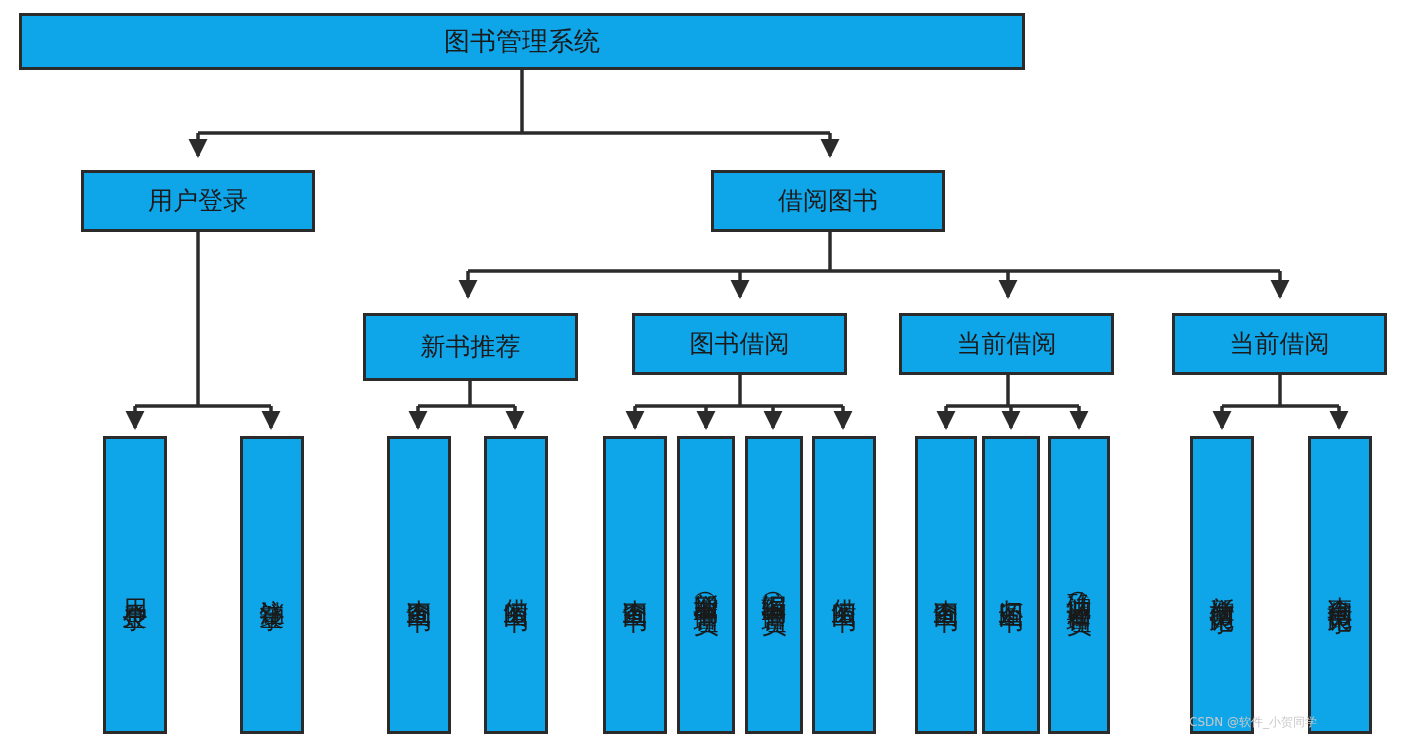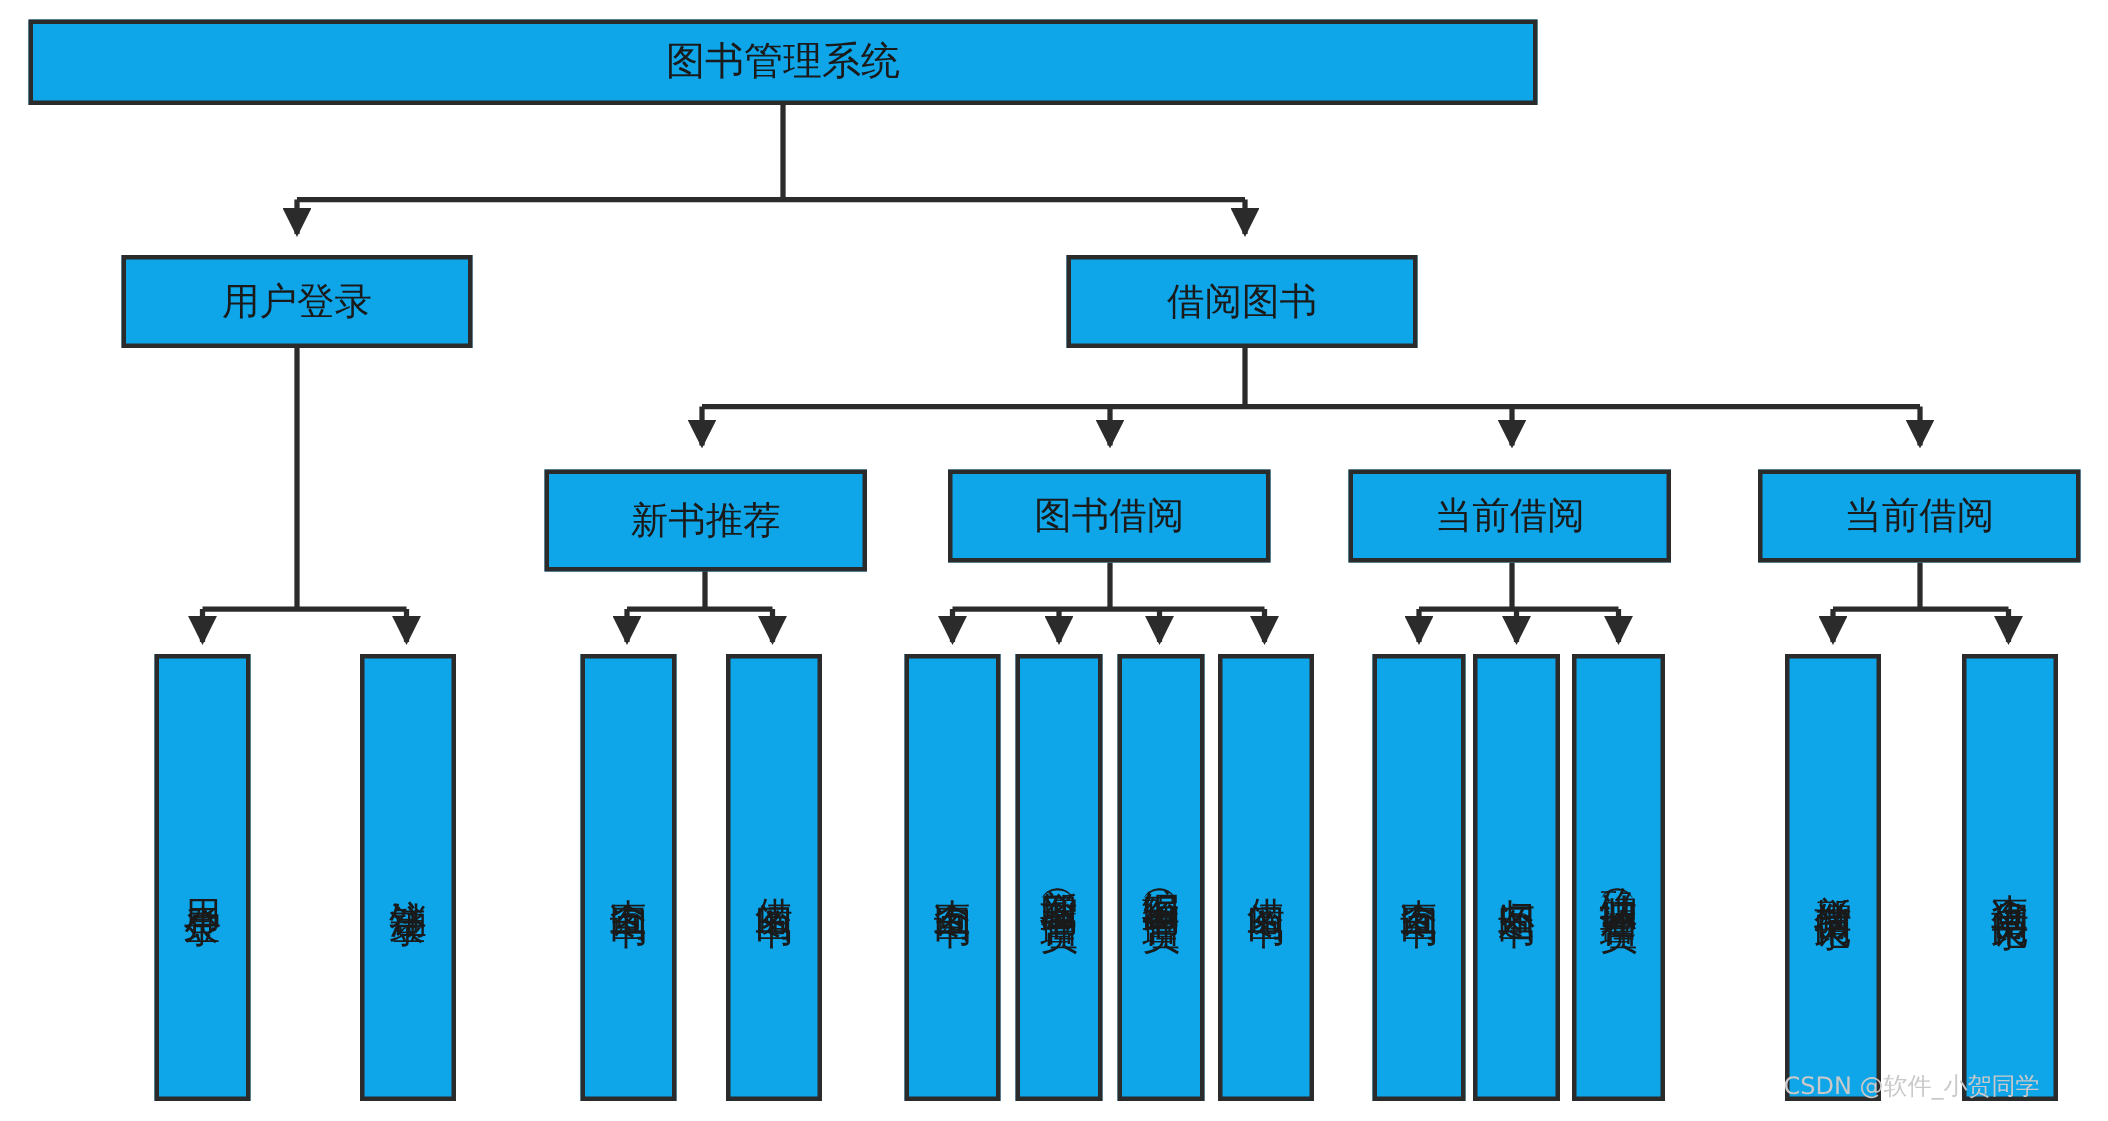--- a/index.html
+++ b/index.html
@@ -58,21 +58,21 @@
     writing-mode: vertical-rl;
     text-orientation: upright;
     font-size: 25px;
     letter-spacing: 3px;
     line-height: 1;
   }
   .watermark {
     position: absolute;
     left: 1189px;
     top: 714px;
-    font-size: 16px;
+    font-size: 12px;
     color: #c9c9c9;
     white-space: nowrap;
     font-family: "DejaVu Sans", "Liberation Sans", sans-serif;
   }
 </style>
 </head>
 <body>
 
 <div id="canvas">
 

